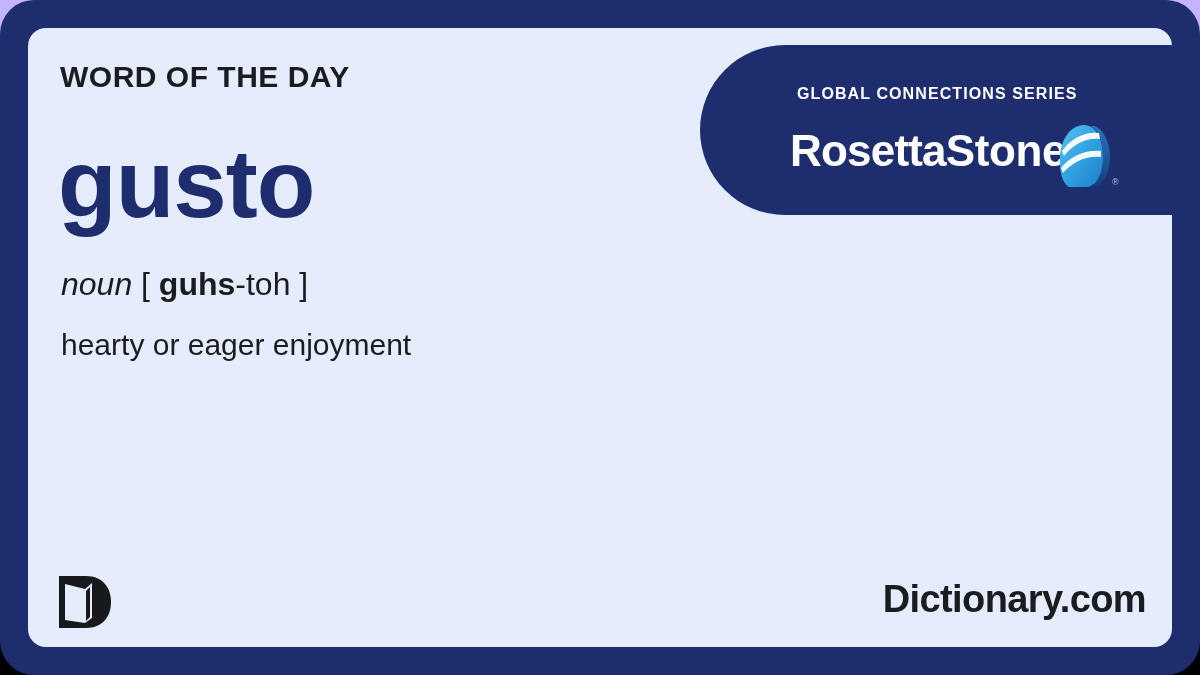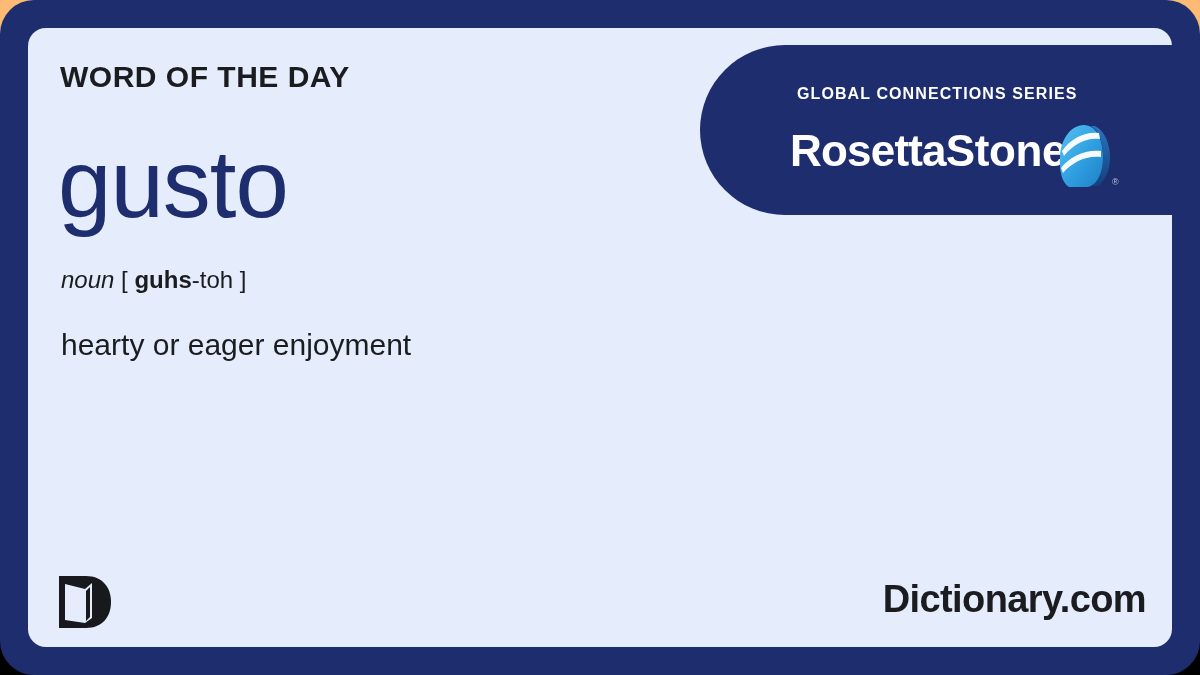--- a/index.html
+++ b/index.html
@@ -11,21 +11,21 @@
     width: 1200px;
     height: 675px;
     font-family: "Liberation Sans", sans-serif;
     overflow: hidden;
   }
 
   .stage {
     position: relative;
     width: 1200px;
     height: 529px;
-    background: #fdba74;
+    background: #c4b5fd;
   }
 
   
   .card-frame {
     position: absolute;
     left: 0;
     top: 0;
     width: 1200px;
     height: 675px;
     box-sizing: border-box;
@@ -56,32 +56,32 @@
     letter-spacing: 0.5px;
     color: #1a1c20;
     white-space: nowrap;
   }
 
   .headword {
     position: absolute;
     left: 30px;
     top: 108px;
     font-size: 96px;
-    font-weight: 400;
+    font-weight: 700;
     letter-spacing: -1px;
     color: #1e2d6e;
     line-height: 1;
     white-space: nowrap;
   }
 
   .pronline {
     position: absolute;
     left: 33px;
     top: 238px;
-    font-size: 24px;
+    font-size: 32px;
     color: #1a1c20;
     white-space: nowrap;
   }
   .pronline .pos {
     font-style: italic;
     font-weight: 400;
   }
   .pronline .stress {
     font-weight: 700;
   }

